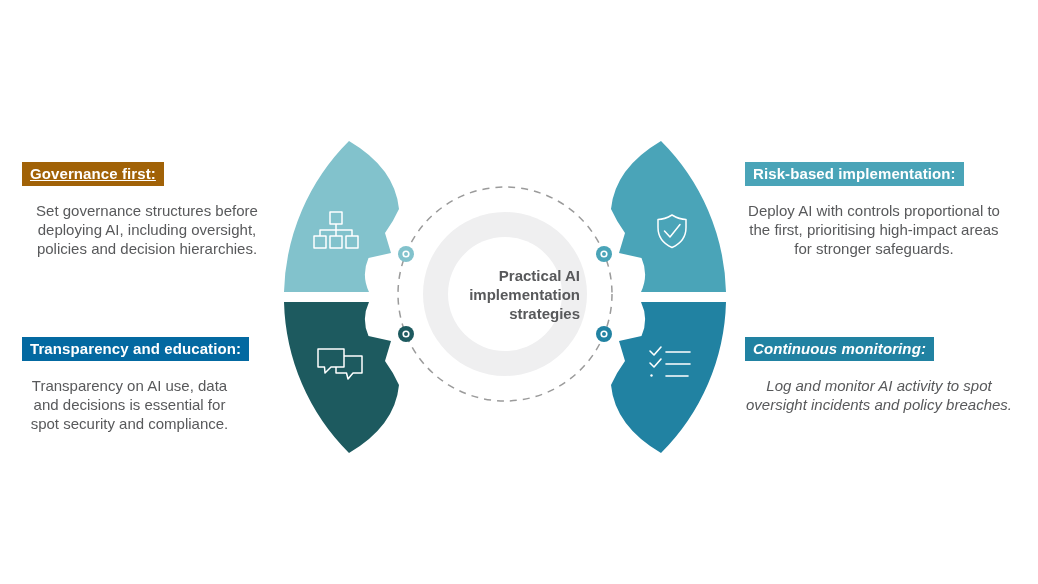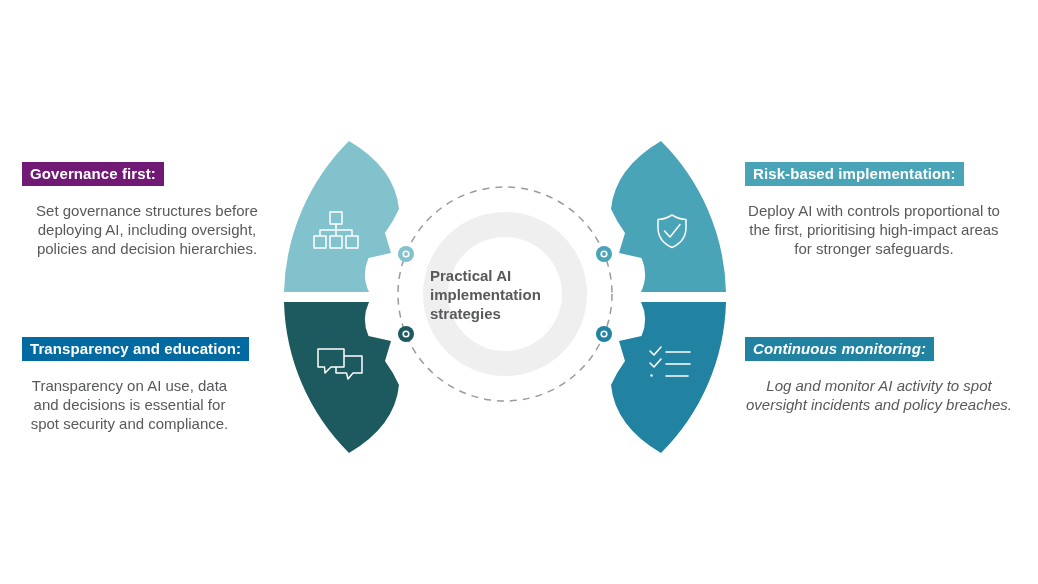--- a/index.html
+++ b/index.html
@@ -28,21 +28,21 @@
     color: #58595B;
     font-size: 15px;
     line-height: 19px;
     text-align: center;
   }
   .center-title {
     position: absolute;
     left: 430px;
     top: 266px;
     width: 150px;
-    text-align: left;
+    text-align: right;
     color: #58595B;
     font-size: 15px;
     font-weight: bold;
     line-height: 19px;
   }
 </style>
 </head>
 <body>
 
 <div class="canvas">
@@ -99,21 +99,21 @@
       <polyline points="650,363 654,367 661,359"></polyline>
       <path d="M666 364 H690"></path>
       <circle cx="651.5" cy="375.5" r="1.2" fill="#ffffff" stroke="none"></circle>
       <path d="M666 376 H688"></path>
     </g>
   </svg>
 
   <div class="center-title">Practical AI implementation strategies</div>
 
   <div class="quad-block" style="left:22px; top:162px; width:250px;">
-    <span class="quad-label" style="background-color: #701a75;">Governance first:</span>
+    <span class="quad-label" style="background-color: #a16207; text-decoration: underline;">Governance first:</span>
     <div class="quad-body">Set governance structures before deploying AI, including oversight, policies and decision hierarchies.</div>
   </div>
 
   <div class="quad-block" style="left:745px; top:162px; width:258px;">
     <span class="quad-label" style="background-color: rgb(74, 164, 184);">Risk-based implementation:</span>
     <div class="quad-body">Deploy AI with controls proportional to the first, prioritising high-impact areas for stronger safeguards.</div>
   </div>
 
   <div class="quad-block" style="left:22px; top:337px; width:215px;">
     <span class="quad-label" style="background-color: #0369a1;">Transparency and education:</span>

